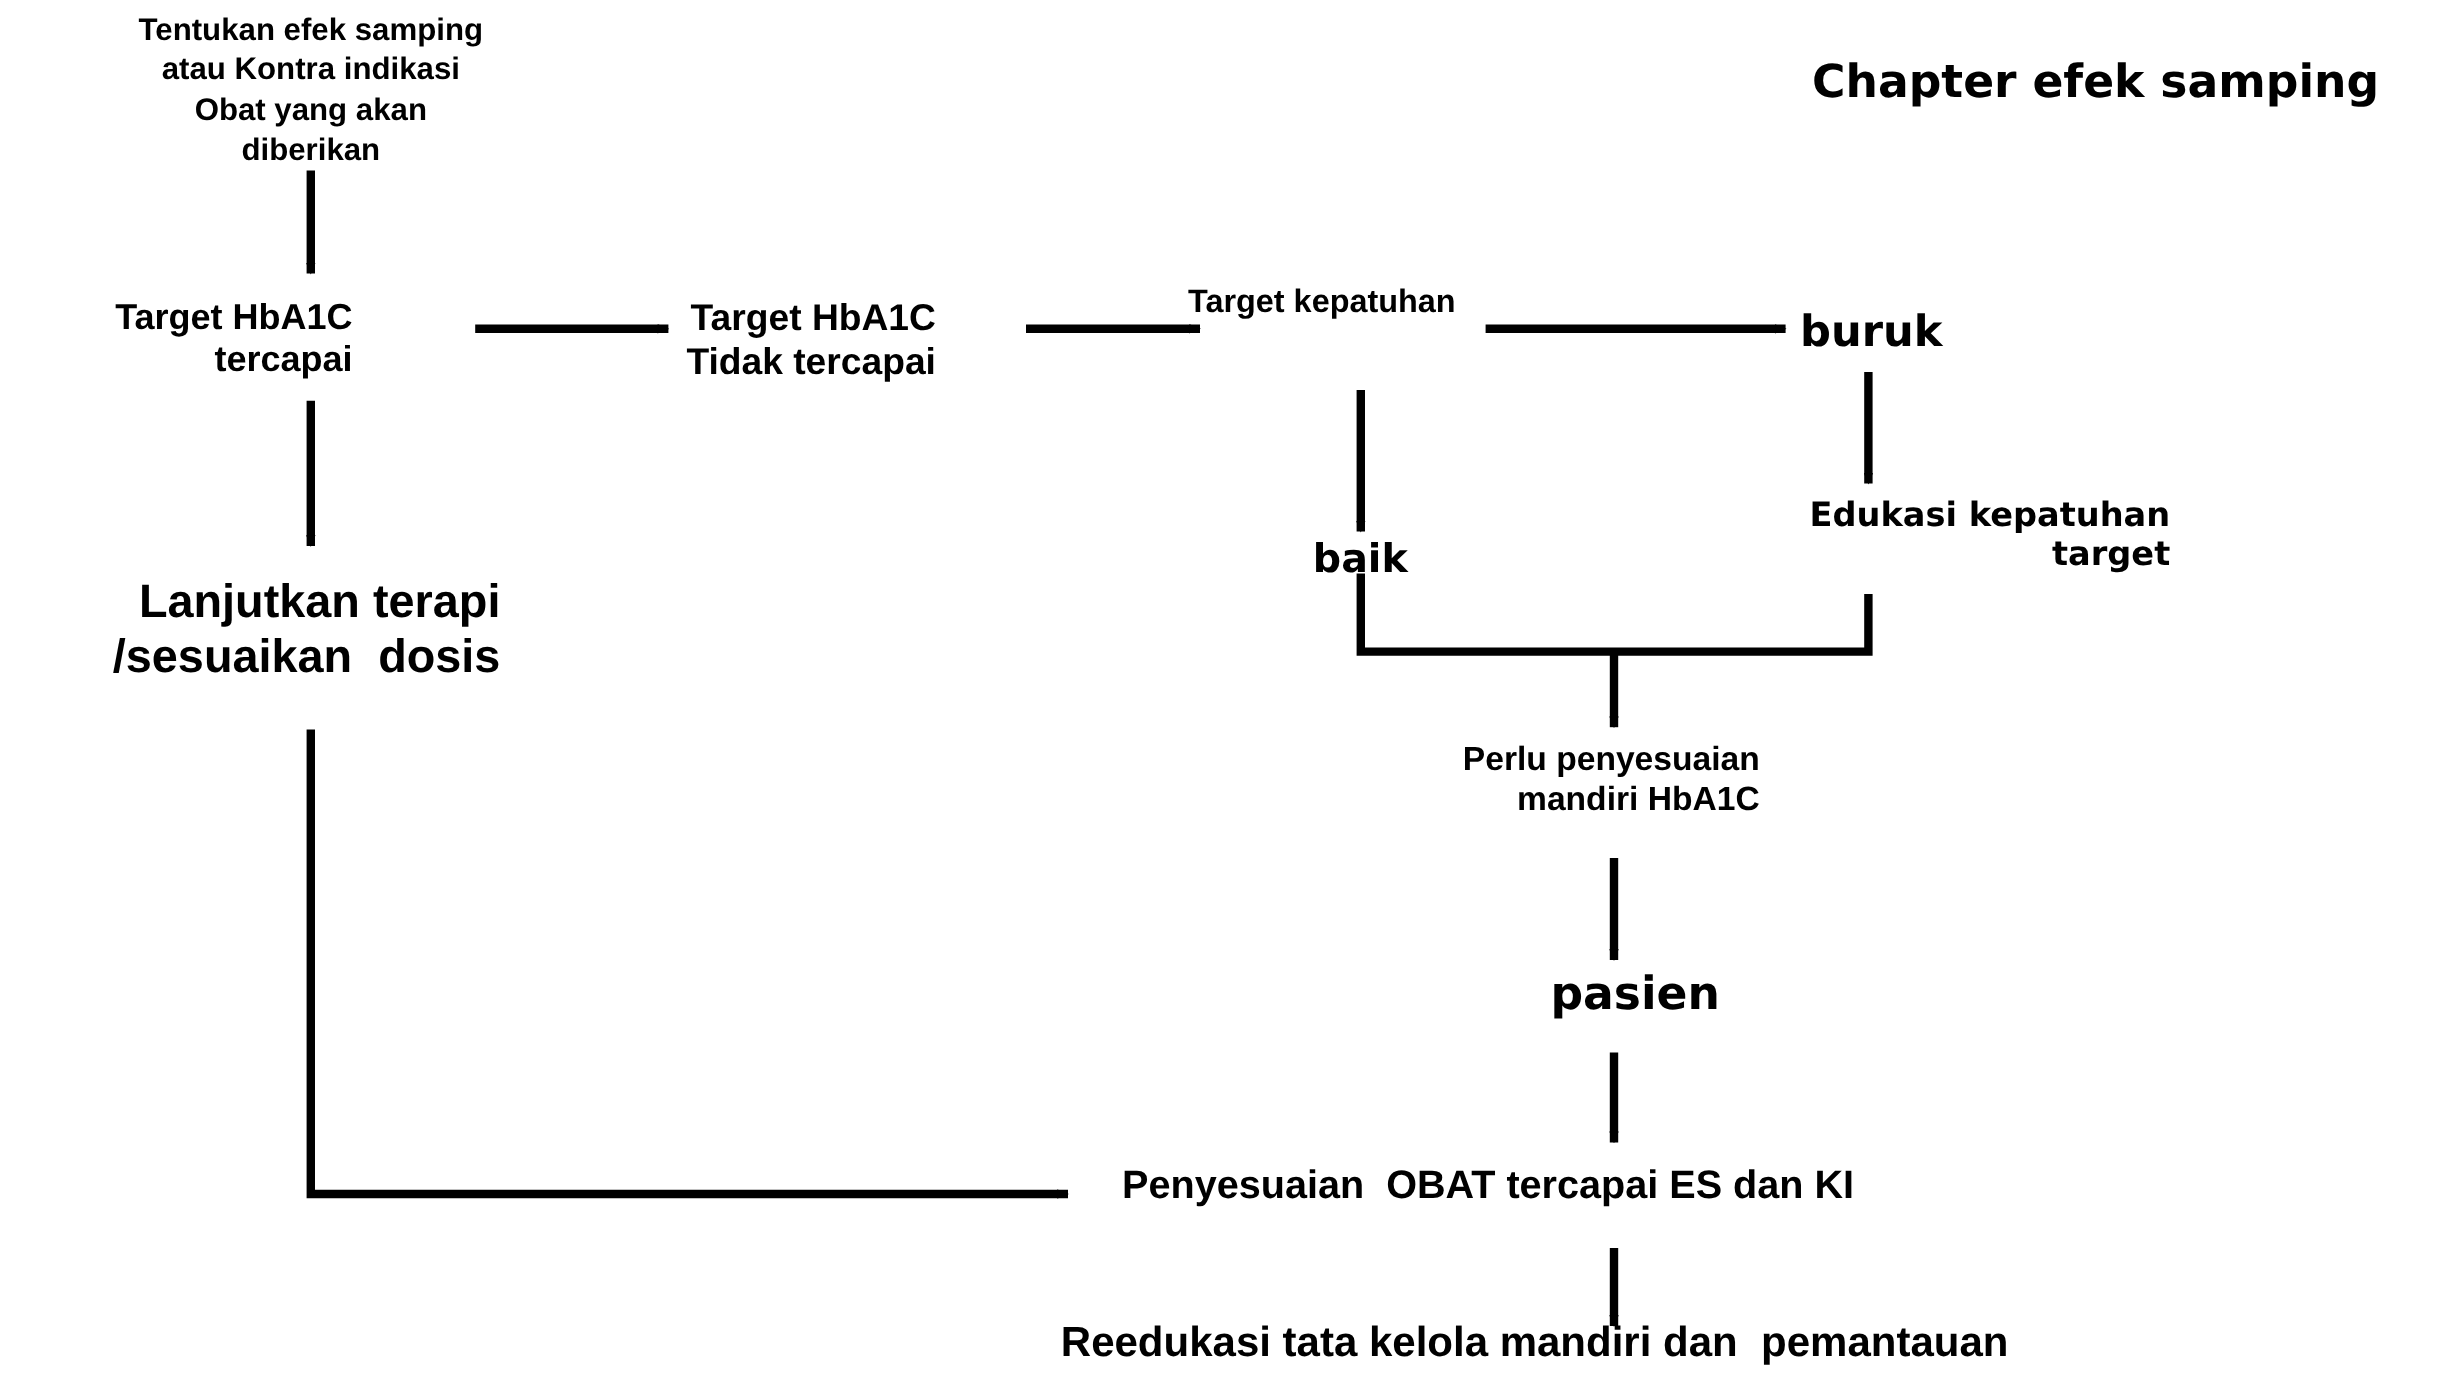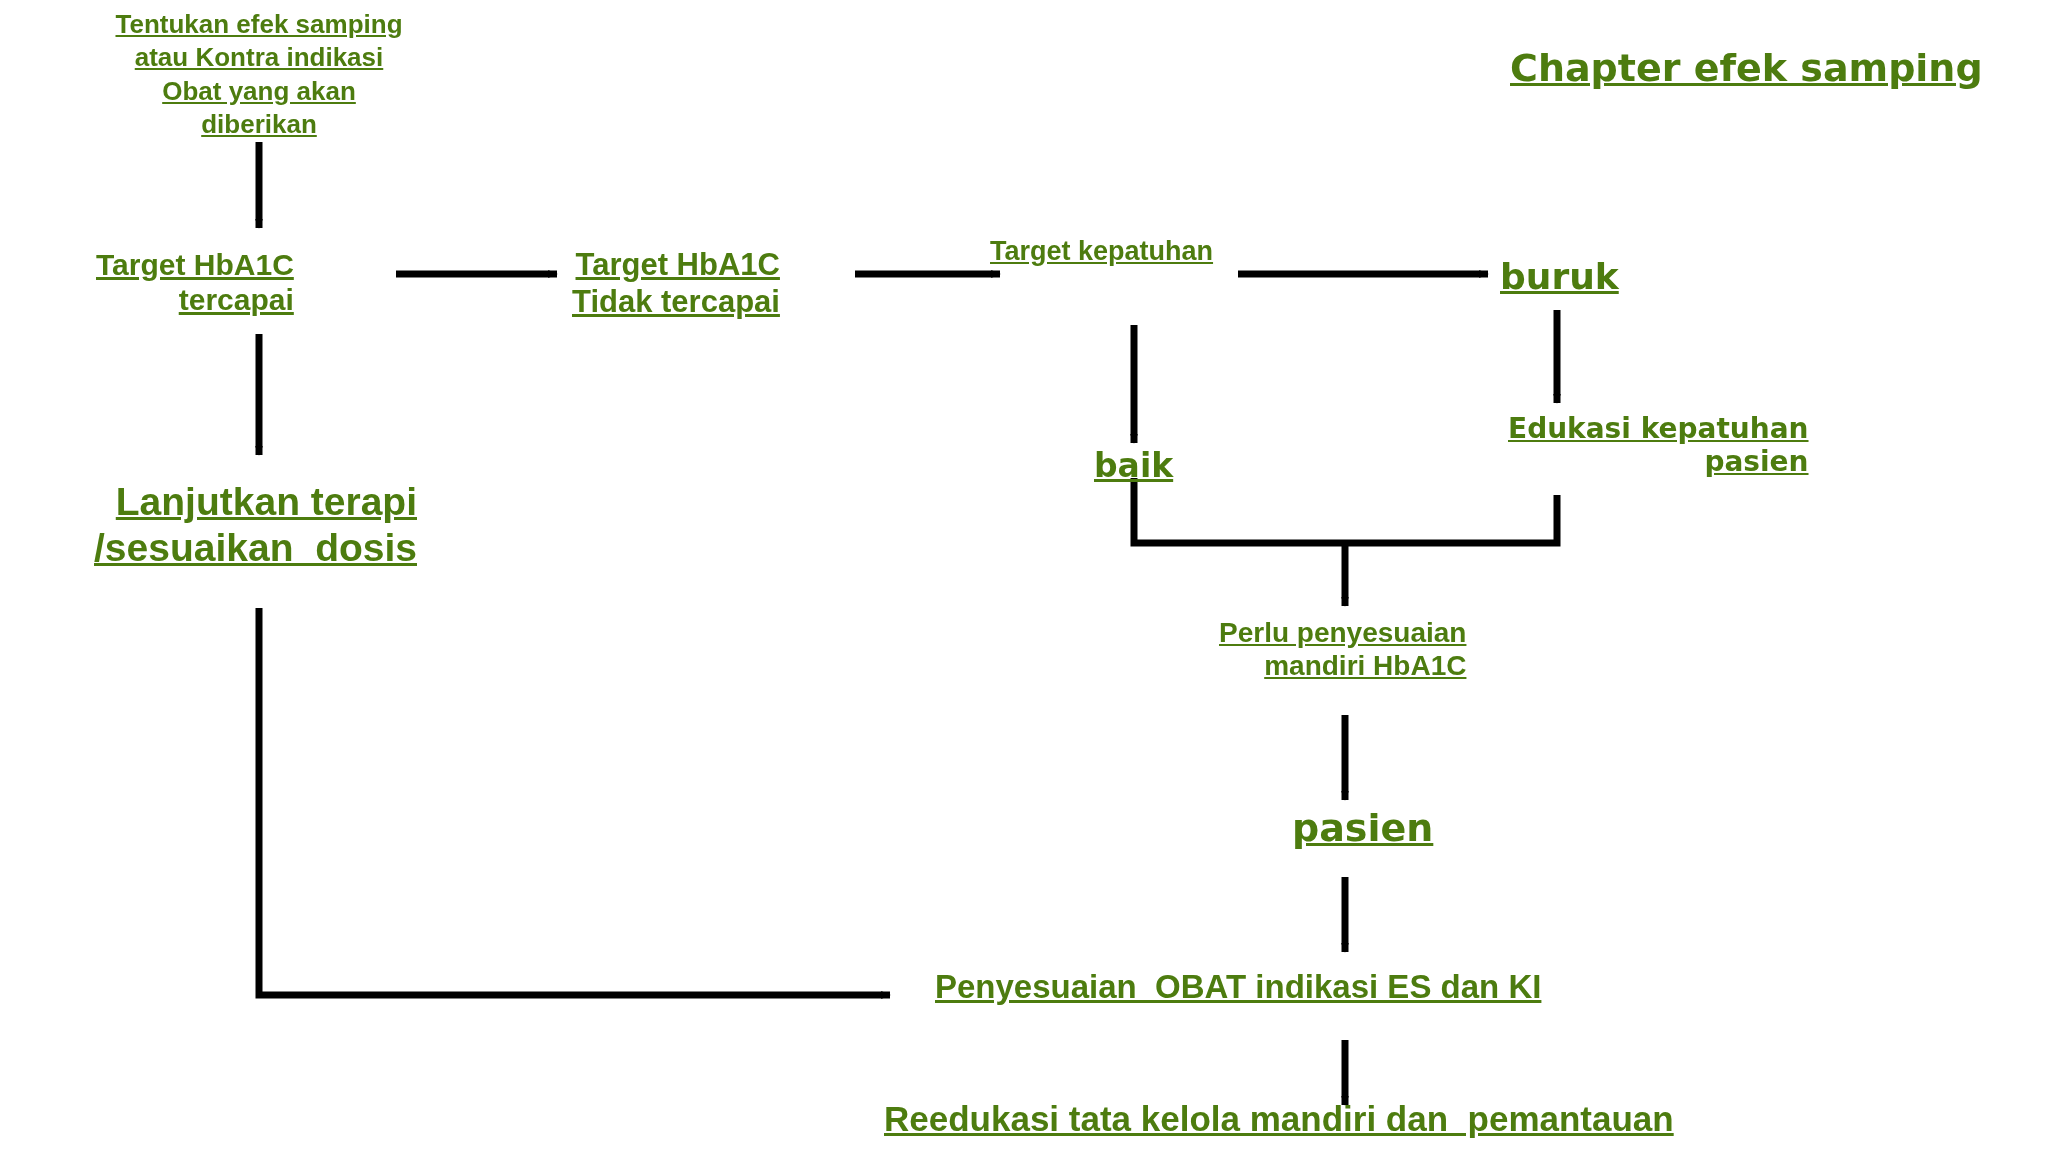--- a/index.html
+++ b/index.html
@@ -19,24 +19,23 @@
     position: absolute;
     left: 0;
     top: 0;
     width: 2048px;
     height: 1152px;
     pointer-events: none;
   }
   .node {
     position: absolute;
     font-weight: bold;
-    color: #4d7c0f;
+    color: #000000;
     white-space: pre;
     line-height: 1.18;
-    text-decoration: underline;
   }
   .fam-liberation { font-family: "Liberation Sans", sans-serif; }
   .fam-dejavu { font-family: "DejaVu Sans", sans-serif; }
   .align-center { text-align: center; }
   .align-left { text-align: right; }
 </style>
 </head>
 <body>
 
 <div id="canvas">
@@ -90,24 +89,24 @@
   <div class="node fam-liberation align-left" style="left:990px; top:236px; font-size:27px;">Target kepatuhan</div>
 
   <div class="node fam-dejavu align-left" style="left:1500px; top:256px; font-size:36px;">buruk</div>
 
   <div class="node fam-dejavu align-left" style="left:1094px; top:447px; font-size:33px;">baik</div>
 
   <div class="node fam-liberation align-left" style="left:94px; top:479px; font-size:39px;">Lanjutkan terapi
 /sesuaikan  dosis</div>
 
   <div class="node fam-dejavu align-left" style="left:1508px; top:412px; font-size:28px;">Edukasi kepatuhan
-pasien</div>
+target</div>
 
   <div class="node fam-liberation align-left" style="left:1219px; top:616px; font-size:28px;">Perlu penyesuaian
 mandiri HbA1C</div>
 
   <div class="node fam-dejavu align-left" style="left:1292px; top:806px; font-size:38px;">pasien</div>
 
-  <div class="node fam-liberation align-left" style="left:935px; top:968px; font-size:33px;">Penyesuaian  OBAT indikasi ES dan KI</div>
+  <div class="node fam-liberation align-left" style="left:935px; top:968px; font-size:33px;">Penyesuaian  OBAT tercapai ES dan KI</div>
 
   <div class="node fam-liberation align-left" style="left:884px; top:1098px; font-size:35px;">Reedukasi tata kelola mandiri dan  pemantauan</div>
 
 </div>
 
 </body></html>

